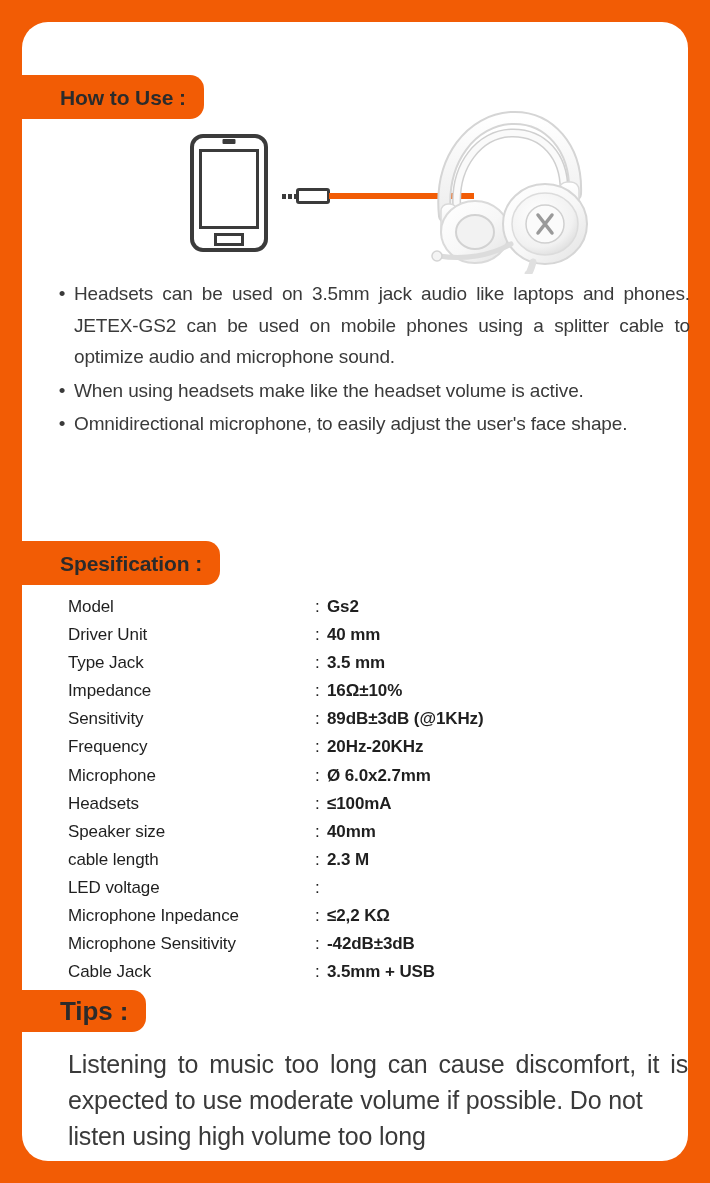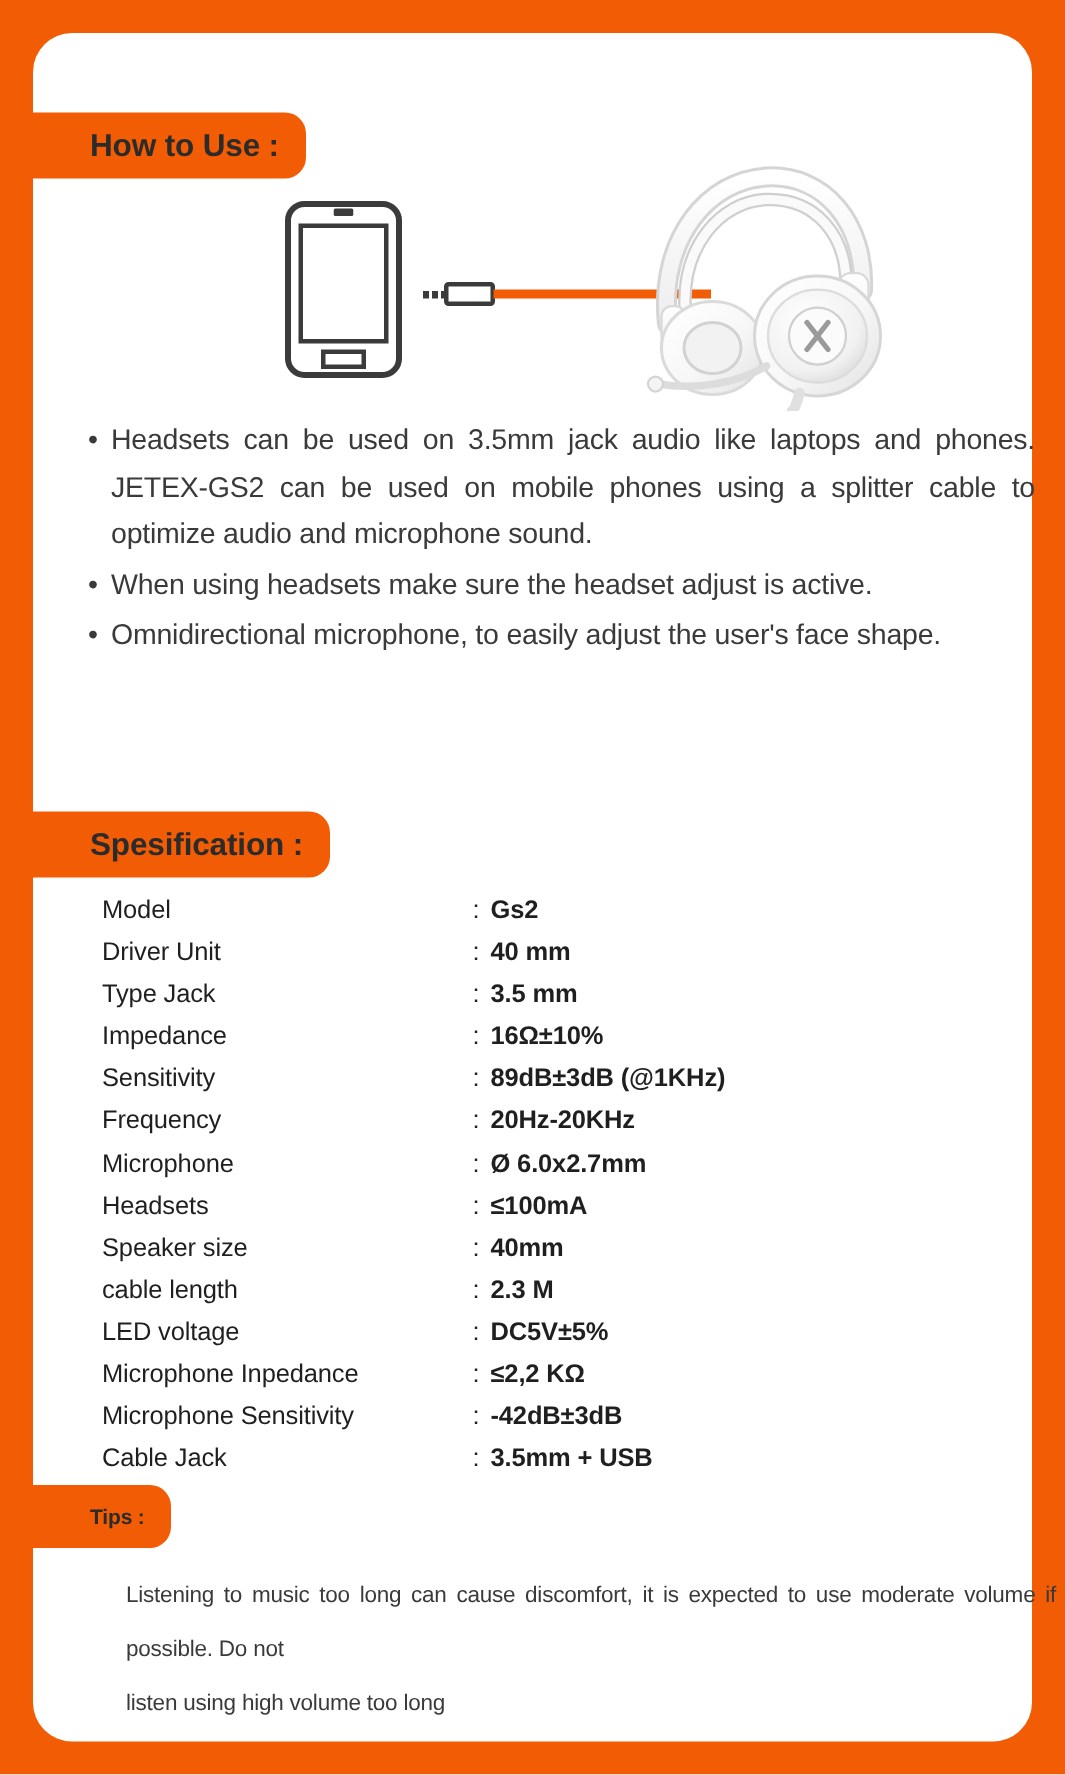--- a/index.html
+++ b/index.html
@@ -43,21 +43,21 @@
     height: 44px;
     border-top-right-radius: 14px;
     border-bottom-right-radius: 14px;
     z-index: 5;
     letter-spacing: -0.1px;
   }
   .tab span { display: block; line-height: 1; }
 
   .tab-howto    { top: 53px;  font-size: 21px; }
   .tab-spec     { top: 519px; font-size: 21px; }
-  .tab-tips     { top: 968px; font-size: 14px; height: 42px; }
+  .tab-tips     { top: 968px; font-size: 26px; height: 42px; }
 
   
   .illustration {
     position: absolute;
     left: 22px;
     top: 96px;
     width: 666px;
     height: 152px;
   }
 
@@ -185,27 +185,26 @@
   .spec-key   { width: 247px; flex: 0 0 247px; white-space: nowrap; }
   .spec-colon { width: 12px;  flex: 0 0 12px; }
   .spec-val   { flex: 1; white-space: nowrap; font-weight: bold; }
 
   
   .tips-text {
     position: absolute;
     left: 46px;
     top: 1024px;
     width: 620px;
-    font-size: 15px;
+    font-size: 25px;
     line-height: 36px;
     color: #3a3a3a;
     text-align: justify;
     text-justify: inter-word;
     letter-spacing: -0.15px;
-    margin-left: 16px;
   }
   .tips-text .last { display: block; }
 </style>
 </head>
 <body>
 
 <div class="page">
   <div class="card">
 
     <div class="illustration">
@@ -269,21 +268,21 @@
       <span>How to Use :</span>
     </div>
 
     <div class="bullets">
       <div class="bullet-row">
         <div class="bullet-dot">•</div>
         <div class="bullet-text">Headsets can be used on 3.5mm jack audio like laptops and phones. JETEX-GS2 can be used on mobile phones using a splitter cable to optimize audio and microphone sound.</div>
       </div>
       <div class="bullet-row">
         <div class="bullet-dot">•</div>
-        <div class="bullet-text">When using headsets make sure the headset adjust is active.</div>
+        <div class="bullet-text">When using headsets make like the headset volume is active.</div>
       </div>
       <div class="bullet-row">
         <div class="bullet-dot">•</div>
         <div class="bullet-text">Omnidirectional microphone, to easily adjust the user's face shape.</div>
       </div>
     </div>
 
     <div class="tab tab-spec">
       <span>Spesification :</span>
     </div>
@@ -335,21 +334,20 @@
         <div class="spec-val">40mm</div>
       </div>
       <div class="spec-row">
         <div class="spec-key">cable length</div>
         <div class="spec-colon">:</div>
         <div class="spec-val">2.3 M</div>
       </div>
       <div class="spec-row">
         <div class="spec-key">LED voltage</div>
         <div class="spec-colon">:</div>
-        <div class="spec-val">DC5V±5%</div>
       </div>
       <div class="spec-row">
         <div class="spec-key">Microphone Inpedance</div>
         <div class="spec-colon">:</div>
         <div class="spec-val">≤2,2 KΩ</div>
       </div>
       <div class="spec-row">
         <div class="spec-key">Microphone Sensitivity</div>
         <div class="spec-colon">:</div>
         <div class="spec-val">-42dB±3dB</div>

